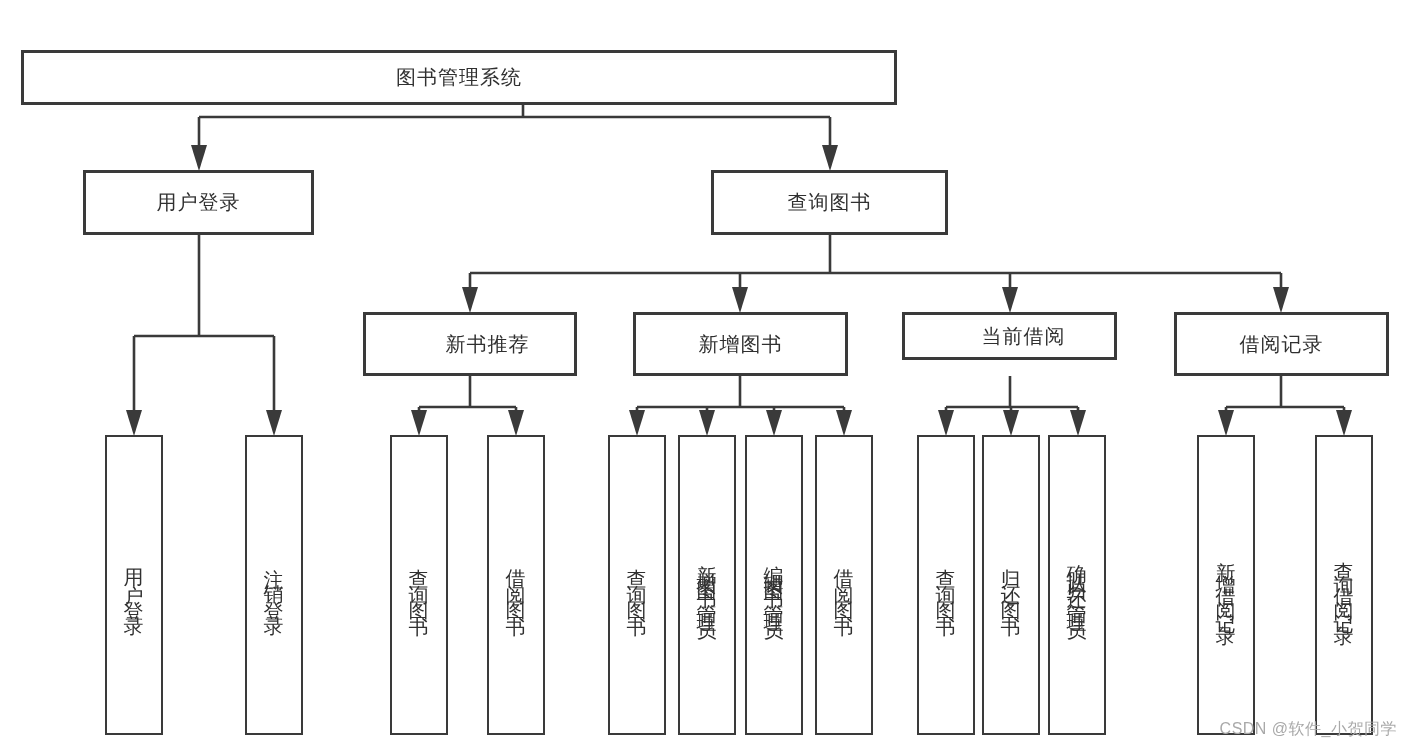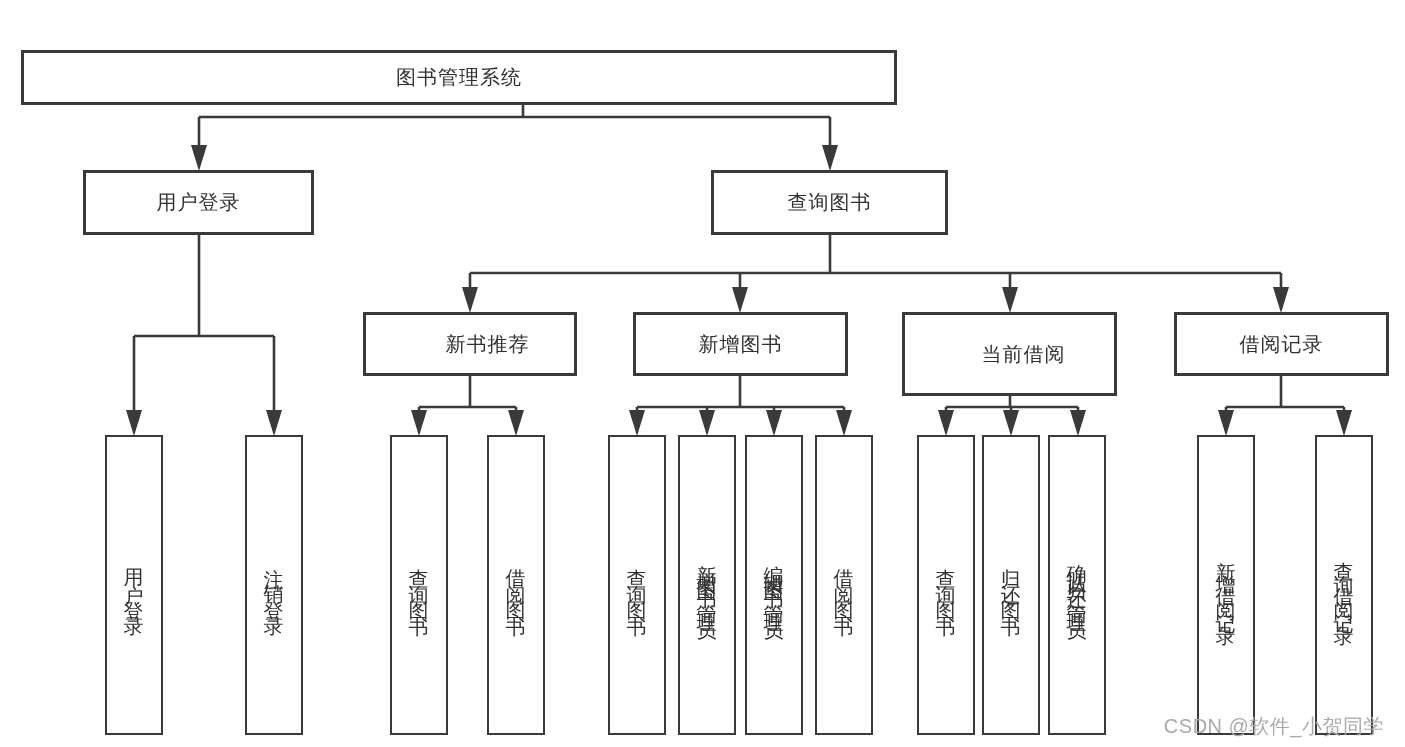--- a/index.html
+++ b/index.html
@@ -46,37 +46,37 @@
   .vtext.long { letter-spacing: 8px; }
 
   
   .n-root    { left: 21px;   top: 7px;  width: 876px; height: 55px; margin-top: 43px; }
   
   .n-user    { left: 83px;   top: 170px; width: 231px;  height: 65px; }
   .n-book    { left: 711px;  top: 170px; width: 237px;  height: 65px; }
   
   .n-new     { left: 363px;  top: 312px; width: 214px;  height: 64px; padding-left: 35px; }
   .n-borrow  { left: 633px;  top: 312px; width: 215px;  height: 64px; }
-  .n-current { left: 902px;  top: 312px; width: 215px;  height: 84px; padding-left: 28px; }
+  .n-current { left: 902px;  top: 312px; width: 215px;  height: 48px; padding-left: 28px; }
   .n-record  { left: 1174px; top: 312px; width: 215px;  height: 64px; text-align: right; }
   
   .leaf      { top: 435px; width: 58px; height: 300px; }
   .l-g1a { left: 105px; }  .l-g1b { left: 245px; }
   .l-g2a { left: 390px; }  .l-g2b { left: 487px; }
   .l-g3a { left: 608px; }  .l-g3b { left: 678px; }
   .l-g3c { left: 745px; }  .l-g3d { left: 815px; }
   .l-g4a { left: 917px; }  .l-g4b { left: 982px; }
   .l-g4c { left: 1048px; }
   .l-g5a { left: 1197px; } .l-g5b { left: 1315px; }
 
   .watermark {
     position: absolute;
-    right: 21px;
+    right: 8px;
     bottom: 7px;
-    font-size: 20px;
+    font-size: 16px;
     color: var(--watermark);
     z-index: 5;
     letter-spacing: 0.5px;
     white-space: nowrap;
   }
 </style>
 </head>
 <body>
 
 <div id="canvas">

